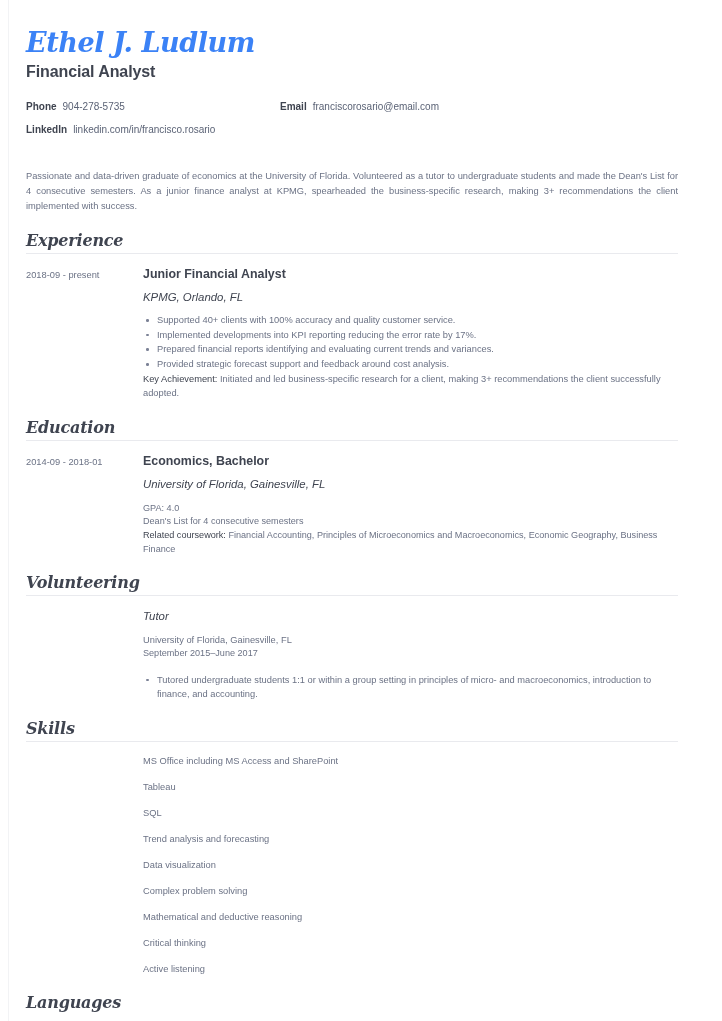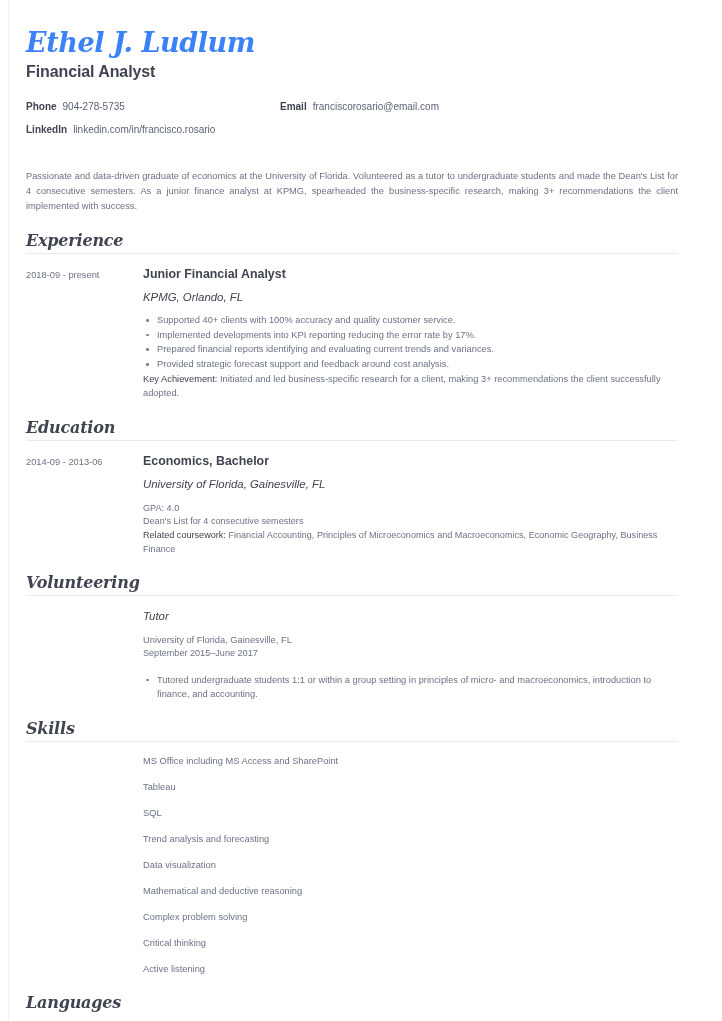--- a/index.html
+++ b/index.html
@@ -206,21 +206,21 @@
         <div class="note"><span class="strong">Key Achievement:</span><span> Initiated and led business-specific research for a client, making 3+ recommendations the client successfully adopted.</span></div>
       </div>
     </div>
   </div>
 
   <div class="section">
     <div class="section-title">Education</div>
     <div class="rule"></div>
 
     <div class="entry">
-      <div class="col-date">2014-09  - 2013-06</div>
+      <div class="col-date">2014-09  - 2018-01</div>
       <div class="col-body">
         <div class="entry-title">Economics, Bachelor</div>
         <div class="entry-sub">University of Florida, Gainesville, FL</div>
         <div class="detail-block">
           <div class="detail-line strong">GPA: 4.0</div>
           <div class="detail-line">Dean's List for 4 consecutive semesters</div>
           <div class="detail-line"><span class="strong">Related coursework:</span><span> Financial Accounting, Principles of Microeconomics and Macroeconomics, Economic Geography, Business Finance</span></div>
         </div>
       </div>
     </div>
@@ -262,28 +262,28 @@
     <div class="skill-row">
       <div class="col-date"></div>
       <div class="skill-name">Trend analysis and forecasting</div>
     </div>
     <div class="skill-row">
       <div class="col-date"></div>
       <div class="skill-name">Data visualization</div>
     </div>
     <div class="skill-row">
       <div class="col-date"></div>
+      <div class="skill-name">Complex problem solving</div>
+    </div>
+    <div class="skill-row">
+      <div class="col-date"></div>
       <div class="skill-name">Mathematical and deductive reasoning</div>
     </div>
     <div class="skill-row">
       <div class="col-date"></div>
-      <div class="skill-name">Complex problem solving</div>
-    </div>
-    <div class="skill-row">
-      <div class="col-date"></div>
       <div class="skill-name">Critical thinking</div>
     </div>
     <div class="skill-row">
       <div class="col-date"></div>
       <div class="skill-name">Active listening</div>
     </div>
   </div>
 
   <div class="section">
     <div class="section-title">Languages</div>

